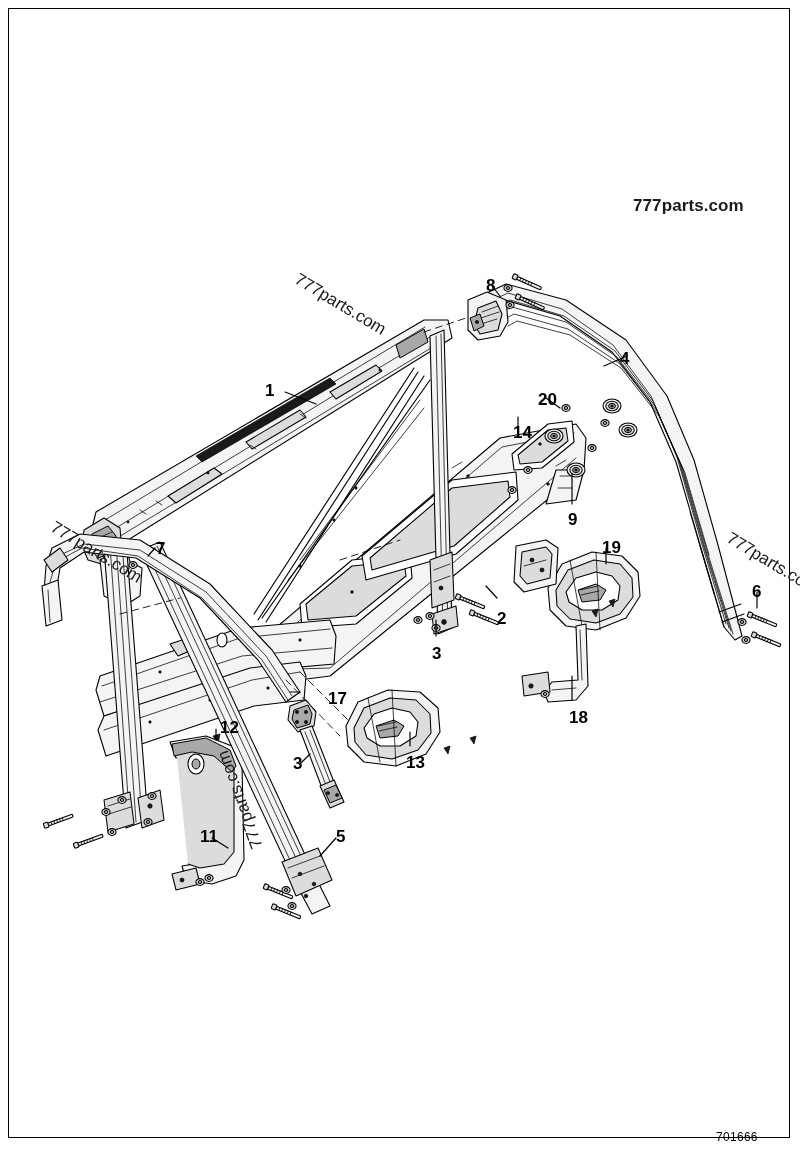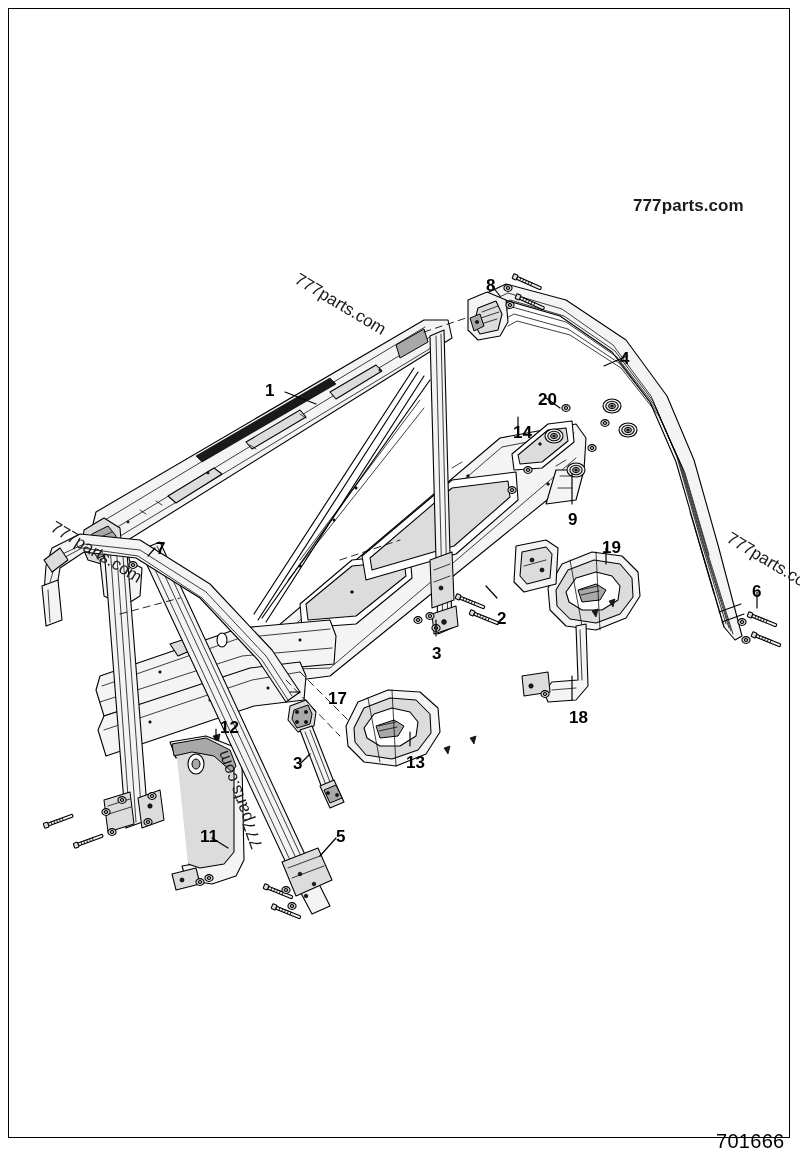--- a/index.html
+++ b/index.html
@@ -7,21 +7,21 @@
   #page{position:relative;width:800px;height:1172px;background:#ffffff;overflow:hidden;}
   #border-frame{position:absolute;left:8px;top:8px;width:782px;height:1130px;border:1.4px solid #000;box-sizing:border-box;pointer-events:none;}
   #artboard{position:absolute;left:0;top:0;width:800px;height:1172px;}
   .wm{position:absolute;color:#1a1a1a;font-weight:400;white-space:nowrap;font-family:"Liberation Sans",sans-serif;}
   #wm-top-right{left:633px;top:196px;font-size:17px;font-weight:700;letter-spacing:.1px;}
   #wm-upper-left{left:296px;top:268px;font-size:17px;transform:rotate(31deg);transform-origin:0 50%;}
   #wm-mid-left{left:52px;top:516px;font-size:17px;transform:rotate(31deg);transform-origin:0 50%;}
   #wm-mid-right{left:728px;top:527px;font-size:17px;transform:rotate(31deg);transform-origin:0 50%;}
   #wm-lower-left{left:258px;top:838px;font-size:17px;transform:rotate(-110deg);transform-origin:0 50%;}
   .callout{position:absolute;font-size:17px;font-weight:700;color:#000;line-height:1;font-family:"Liberation Sans",sans-serif;}
-  #part-number{position:absolute;left:716px;top:1130px;font-size:20px;color:#000;letter-spacing:.3px;}
+  #part-number{position:absolute;left:716px;top:1130px;font-size:12px;color:#000;letter-spacing:.3px;}
 </style>
 </head>
 <body>
 
 <div id="page">
 
   <div id="border-frame"></div>
 
   <svg id="artboard" viewBox="0 0 800 1172" xmlns="http://www.w3.org/2000/svg">
     <defs>

